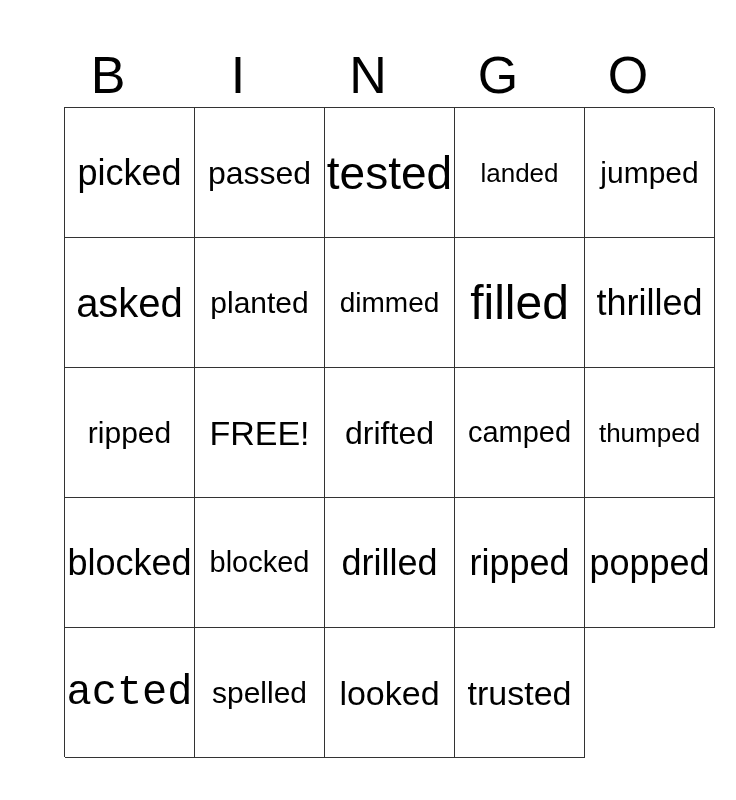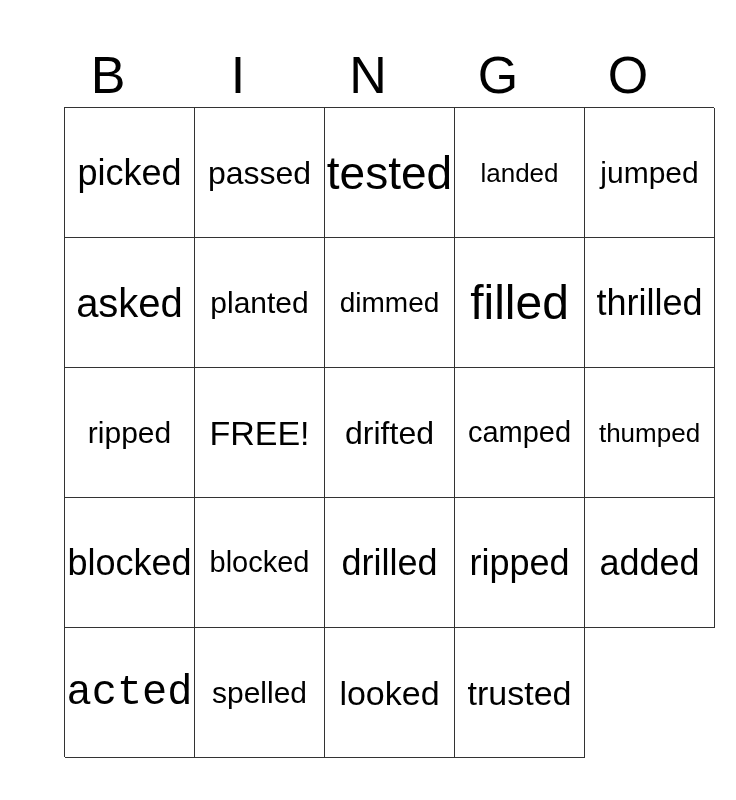--- a/index.html
+++ b/index.html
@@ -88,18 +88,18 @@
   <div class="cell" style="font-size: 34px;">FREE!</div>
   <div class="cell" style="font-size: 32px;">drifted</div>
   <div class="cell" style="font-size: 29px;">camped</div>
 
   <div class="cell" style="font-size: 26px;">thumped</div>
   <div class="cell" style="font-size: 36px;">blocked</div>
   <div class="cell" style="font-size: 29px;">blocked</div>
   <div class="cell" style="font-size: 36px;">drilled</div>
   <div class="cell" style="font-size: 36px;">ripped</div>
 
-  <div class="cell" style="font-size: 36px;">added</div>
+  <div class="cell" style="font-size: 36px;">popped</div>
   <div class="cell" style="font-size: 42px; font-family: Liberation Mono, monospace;">acted</div>
   <div class="cell" style="font-size: 30px;">spelled</div>
   <div class="cell" style="font-size: 34px;">looked</div>
   <div class="cell" style="font-size: 34px;">trusted</div>
 </div>
 
 </body></html>

